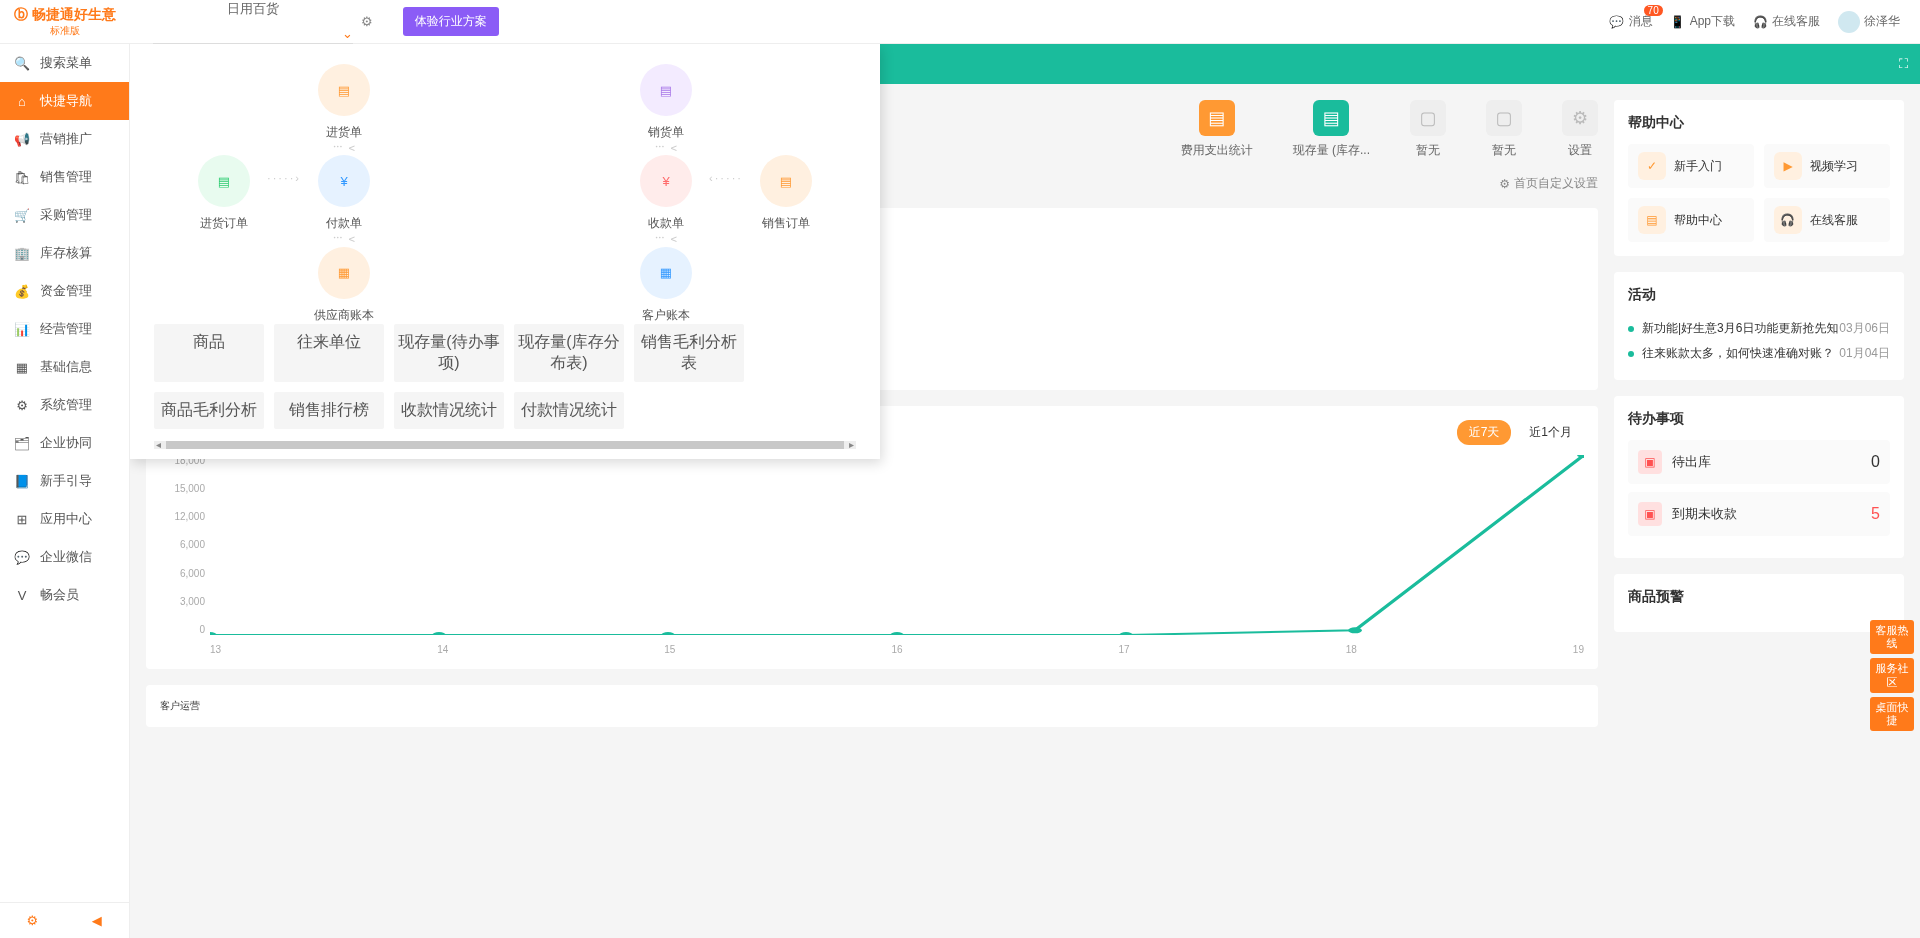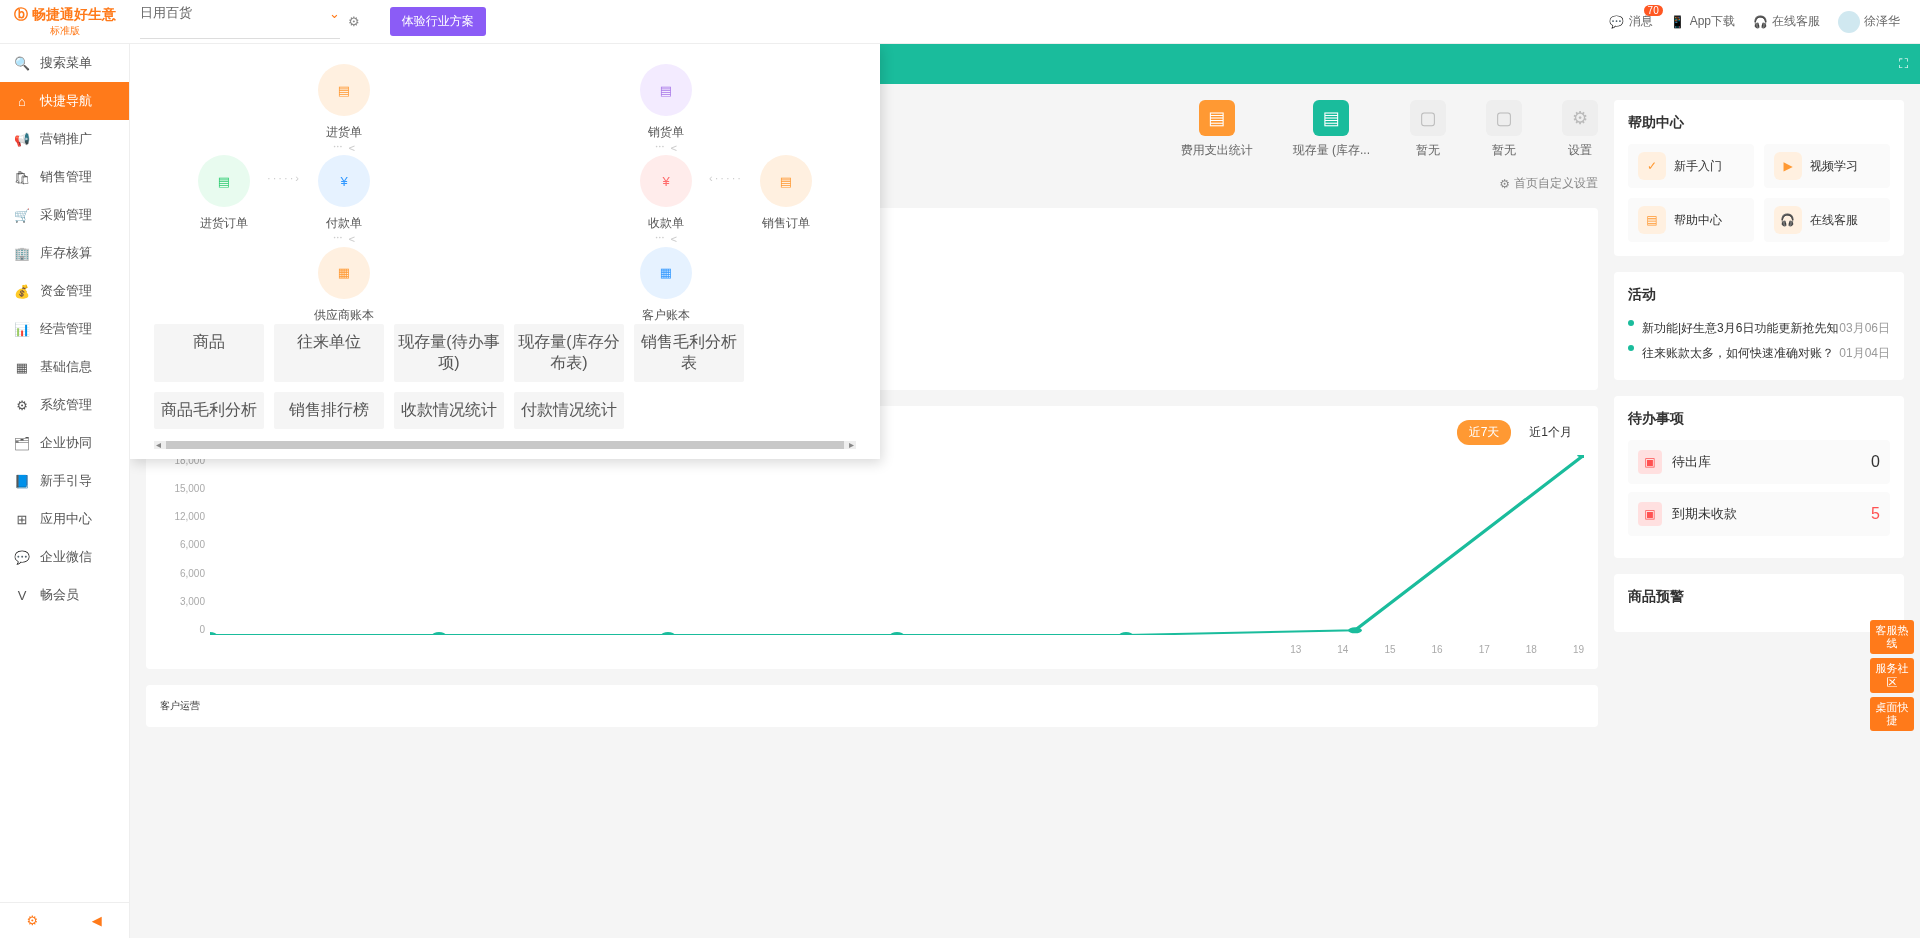--- a/index.html
+++ b/index.html
@@ -3,21 +3,21 @@
 <meta charset="utf-8">
 <style>
 * { margin: 0; padding: 0; box-sizing: border-box; }
 body { font-family: "Microsoft YaHei", sans-serif; font-size: 13px; color: #333; background: #f5f5f5; overflow: hidden; }
 
 
 .topbar { height: 44px; background: #fff; display: flex; align-items: center; border-bottom: 1px solid #eee; position: relative; z-index: 100; }
 .logo-area { width: 130px; display: flex; flex-direction: column; align-items: center; justify-content: center; }
 .logo-main { color: #ff7a1a; font-size: 14px; font-weight: bold; display: flex; align-items: center; gap: 4px; }
 .logo-sub { color: #ff7a1a; font-size: 10px; }
-.category-select { margin-left: 10px; display: flex; align-items: center; gap: 8px; color: #666; font-size: 13px; border-bottom: 1px solid #ddd; width: 200px; padding-bottom: 16px; }
+.category-select { margin-left: 23px; display: flex; align-items: center; gap: 8px; color: #666; font-size: 13px; border-bottom: 1px solid #ddd; width: 200px; padding-bottom: 2px; flex-direction: column; }
 .category-select .chev { color: #ff7a1a; margin-left: auto; }
 .gear-top { color: #888; margin-left: 8px; cursor: pointer; }
 .try-btn { background: #8b5cf6; color: #fff; padding: 6px 12px; border-radius: 3px; margin-left: 30px; cursor: pointer; font-size: 12px; }
 .topbar-right { margin-left: auto; display: flex; align-items: center; gap: 18px; padding-right: 20px; color: #666; font-size: 12px; }
 .tr-item { display: flex; align-items: center; gap: 4px; cursor: pointer; position: relative; }
 .badge { position: absolute; top: -8px; right: -10px; background: #ff5722; color: #fff; font-size: 10px; padding: 0 4px; border-radius: 8px; }
 .avatar { width: 22px; height: 22px; border-radius: 50%; background: #d0e8f0; display: inline-block; }
 
 
 .main-wrap { display: flex; height: calc(100vh - 44px); }
@@ -75,36 +75,36 @@
 .stat-block .val { font-size: 14px; display: flex; gap: 6px; align-items: baseline; }
 .stat-block .num { color: #333; }
 .stat-block .big { font-size: 18px; }
 
 
 .chart-card .chead { display: flex; align-items: center; margin-bottom: 10px; }
 .pill { padding: 4px 12px; border-radius: 12px; font-size: 12px; cursor: pointer; }
 .pill.active { background: #ff9933; color: #fff; }
 .chart-area { position: relative; height: 200px; padding-left: 50px; padding-bottom: 20px; }
 .y-ticks { position: absolute; left: 0; top: 0; bottom: 20px; width: 45px; display: flex; flex-direction: column; justify-content: space-between; text-align: right; font-size: 10px; color: #aaa; }
-.x-ticks { position: absolute; left: 50px; right: 0; bottom: 0; display: flex; justify-content: flex-end; font-size: 10px; color: #aaa; gap: 36px; }
+.x-ticks { position: absolute; left: 50px; right: 0; bottom: 0; display: flex; justify-content: space-between; font-size: 10px; color: #aaa; }
 .chart-svg { width: 100%; height: 180px; }
 
 
 .r-title { font-size: 14px; font-weight: bold; margin-bottom: 12px; }
 .help-grid { display: grid; grid-template-columns: 1fr 1fr; gap: 10px; }
 .help-item { display: flex; align-items: center; gap: 8px; background: #fafafa; padding: 8px 10px; border-radius: 4px; cursor: pointer; font-size: 12px; }
 .help-ic { width: 28px; height: 28px; border-radius: 6px; background: #fff0e0; color: #ff9933; display: flex; align-items: center; justify-content: center; }
 .promo-banner { height: 100px; background: linear-gradient(135deg,#d32f2f,#b71c1c); border-radius: 4px; color: #fff; padding: 12px; position: relative; overflow: hidden; margin-bottom: 8px; }
 .promo-text { font-size: 15px; font-weight: bold; line-height: 1.4; }
 .promo-text .hl { background: #ffd54f; color: #b71c1c; padding: 0 4px; border-radius: 2px; }
 .promo-btn { background: #ff9933; color: #fff; font-size: 11px; padding: 3px 8px; border-radius: 10px; display: inline-block; margin-top: 6px; cursor: pointer; }
 .promo-dots { position: absolute; bottom: 6px; left: 50%; transform: translateX(-50%); display: flex; gap: 6px; }
 .promo-dots span { width: 6px; height: 6px; border-radius: 50%; background: rgba(255,255,255,.4); }
 .promo-dots span.act { background: #ff7a7a; }
-.news-item { display: flex; align-items: flex-start; font-size: 12px; padding: 4px 0; }
+.news-item { display: flex; align-items: center; font-size: 12px; padding: 4px 0; }
 .news-dot { width: 6px; height: 6px; background: #1abc9c; border-radius: 50%; margin-right: 8px; }
 .news-date { margin-left: auto; color: #999; }
 .todo-item { display: flex; align-items: center; padding: 10px; background: #fafafa; border-radius: 4px; margin-bottom: 8px; font-size: 13px; }
 .todo-ic { width: 24px; height: 24px; background: #ffe0e0; color: #ff5252; border-radius: 4px; display: flex; align-items: center; justify-content: center; margin-right: 10px; font-size: 12px; }
 .todo-val { margin-left: auto; font-size: 16px; }
 .todo-val.red { color: #ff5252; }
 
 
 .float-right { position: fixed; right: 6px; top: 620px; display: flex; flex-direction: column; gap: 4px; z-index: 200; }
 .float-btn { width: 44px; background: #ff7a1a; color: #fff; font-size: 11px; text-align: center; padding: 4px 2px; border-radius: 3px; cursor: pointer; line-height: 1.2; }

